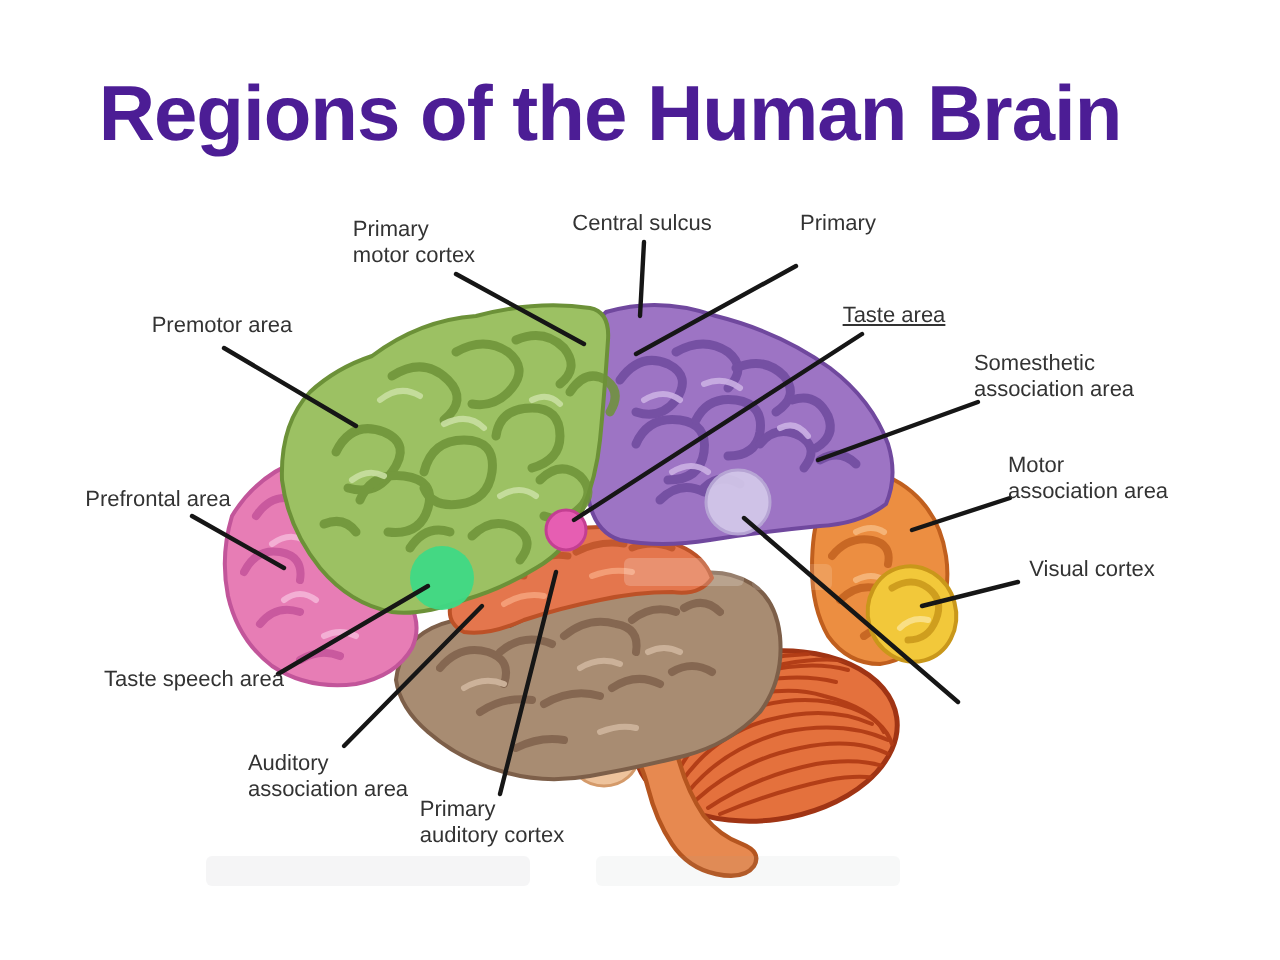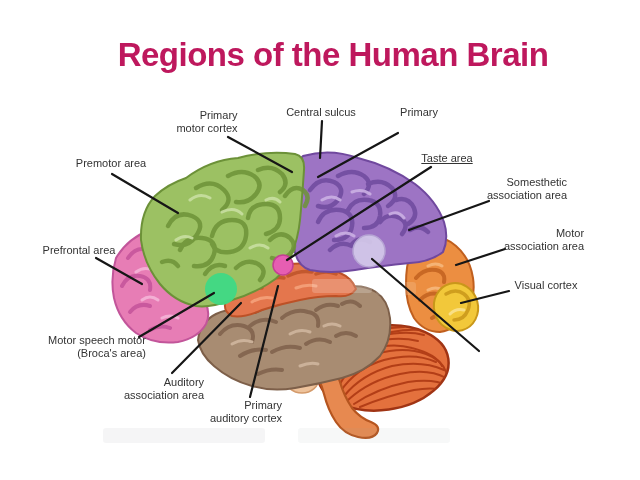--- a/index.html
+++ b/index.html
@@ -1,21 +1,21 @@
 <!DOCTYPE html>
 <html><head>
 <meta charset="utf-8">
 <style>
   html,body{margin:0;padding:0;background:#fff;}
   #stage{position:relative;width:640px;height:480px;background:#ffffff;overflow:hidden;
          font-family:"Liberation Sans",sans-serif;}
   #title{position:absolute;top:36px;left:305px;transform:translateX(-50%);
-         font-size:33px;font-weight:600;letter-spacing:-0.5px;color:#be185d;white-space:nowrap;margin-left:28px;}
+         font-size:39px;font-weight:600;letter-spacing:-0.5px;color:#4c1d95;white-space:nowrap;}
   #diagram-svg{position:absolute;left:0;top:0;}
-  .brain-label{position:absolute;transform:translateX(-50%);text-align:right;
+  .brain-label{position:absolute;transform:translateX(-50%);text-align:left;
                font-size:11px;line-height:1.22;color:#333;white-space:nowrap;}
   .leader{stroke:#161616;stroke-width:2.2;stroke-linecap:round;}
   .gyri{fill:none;stroke-linecap:round;stroke-linejoin:round;}
 </style>
 </head>
 <body>
 
 <div id="stage">
   <div id="title">Regions of the Human Brain</div>
 
@@ -221,22 +221,21 @@
         <div>Motor</div>
         <div>association area</div>
       </div>
       <div class="brain-label" style="left: 546px; top: 279px;">
         <div>Visual cortex</div>
       </div>
       <div class="brain-label" style="left: 71px; top: 244px; padding-left: 16px;">
         <div>Prefrontal area</div>
       </div>
       <div class="brain-label" style="left: 97px; top: 334px;">
-        <div>Motor speech motor</div>
-        <div>(Broca's area)</div>
+        <div>Taste speech area</div>
       </div>
       <div class="brain-label" style="left: 164px; top: 376px;">
         <div>Auditory</div>
         <div>association area</div>
       </div>
       <div class="brain-label" style="left: 246px; top: 399px;">
         <div>Primary</div>
         <div>auditory cortex</div>
       </div>
       <div class="brain-label" style="left: 510px; top: 354px;">

